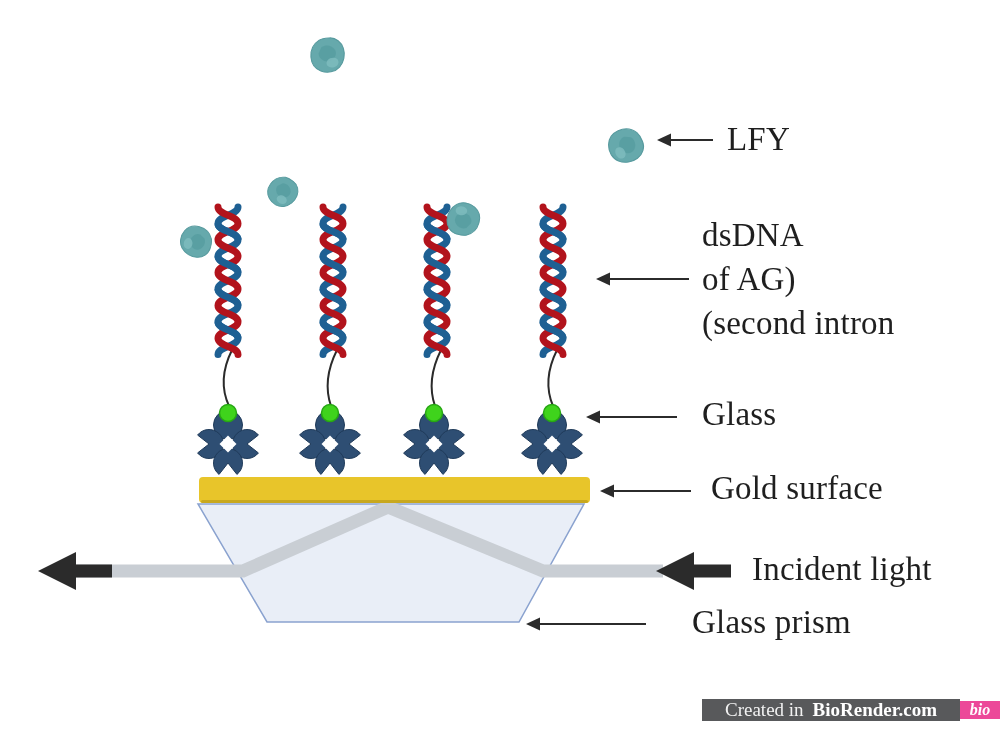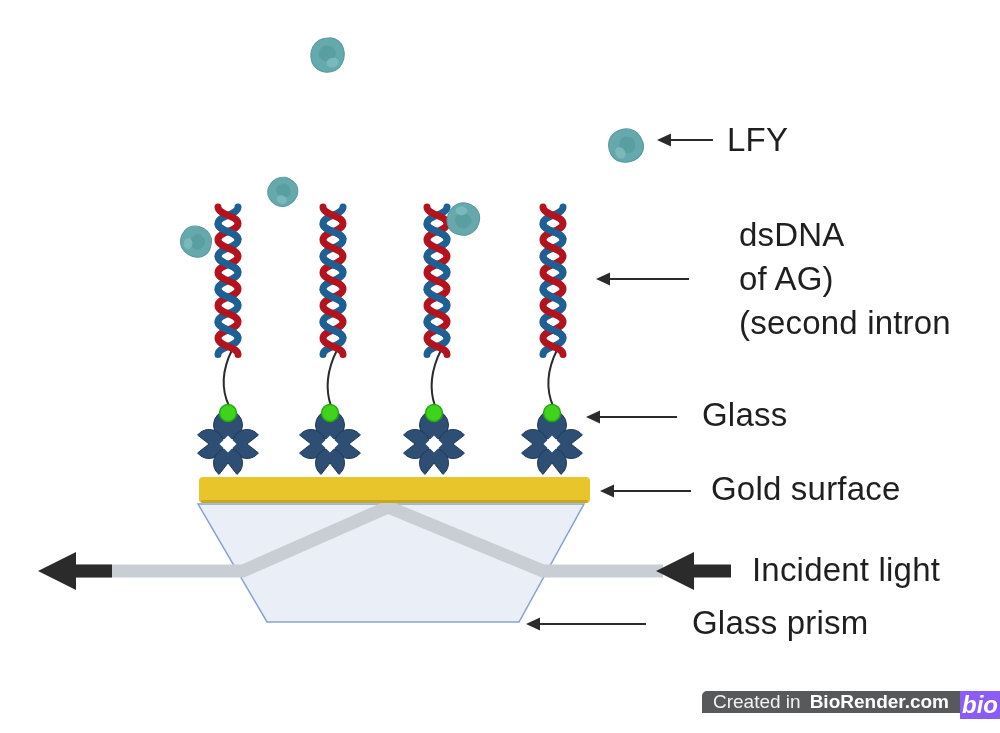--- a/index.html
+++ b/index.html
@@ -1,38 +1,38 @@
 <!DOCTYPE html>
 <html><head>
 <meta charset="utf-8">
 <style>
   html,body{margin:0;padding:0;background:#fff;}
   .frame{
     position:relative;width:1000px;height:733px;background:#ffffff;overflow:hidden;
-    font-family:Liberation Sans, sans-serif;
+    font-family:Liberation Serif, serif;
   }
   .frame svg{position:absolute;left:0;top:0;}
   .lbl{
     position:absolute;font-size:33px;line-height:33px;color:#1f1f1f;
     white-space:nowrap;letter-spacing:0.2px;
   }
-  .lbl-multi div{line-height:44px;margin-left:37px;}
+  .lbl-multi div{line-height:44px;}
   
   .watermark{
     position:absolute;left:702px;top:691px;width:298px;height:37px;
-    display:flex;align-items:flex-start;border-radius:5px 0 0 5px;overflow:hidden;
+    display:flex;align-items:center;border-radius:5px 0 0 5px;overflow:hidden;
   }
   .wm-main{
     flex:1;background:#58595b;color:#ffffff;display:flex;align-items:center;
     justify-content:center;font-size:19px;
   }
   .wm-main .wm-prefix{font-weight:400;color:#f2f2f2;}
   .wm-main b{font-weight:700;margin-left:9px;}
   .wm-logo{
-    width:40px;background:#8b5cf6;color:#ffffff;font-weight:700;font-size:24px;
+    width:40px;background:#ec4899;color:#ffffff;font-weight:700;font-size:16px;
     display:flex;align-items:center;justify-content:center;font-style:italic;
   }
 </style>
 </head>
 <body>
 
 <div class="frame">
 
   <svg width="1000" height="733" viewBox="0 0 1000 733">
     <defs>

